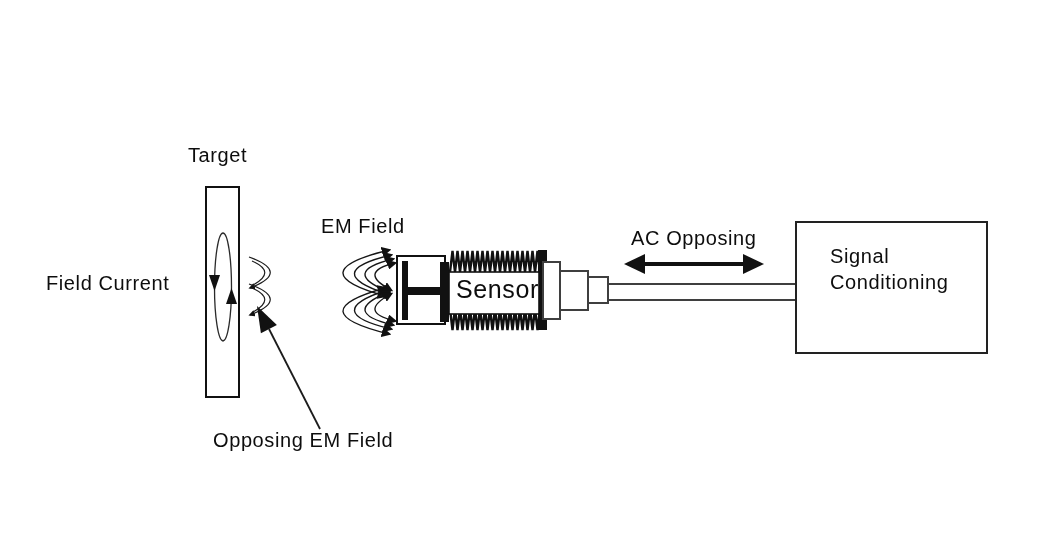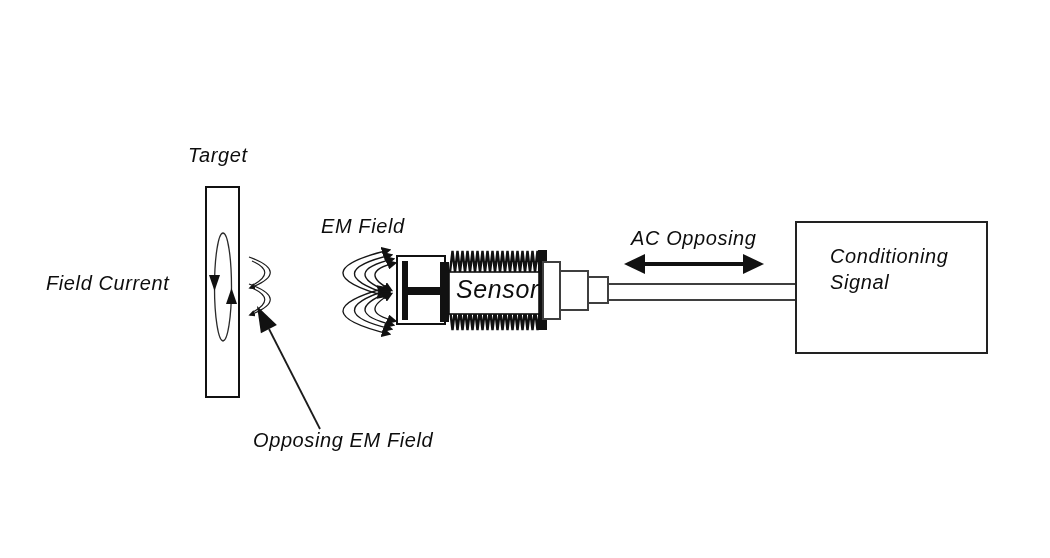--- a/index.html
+++ b/index.html
@@ -1,31 +1,31 @@
 <!DOCTYPE html>
 <html><head>
 <meta charset="utf-8">
 <style>
   html,body{margin:0;padding:0;background:#ffffff;}
   .stage{
     position:relative;width:1049px;height:558px;background:#ffffff;
-    overflow:hidden;font-family:"Liberation Sans", sans-serif;font-style:italic;
+    overflow:hidden;font-family:"Liberation Sans", sans-serif;
   }
   .artwork{position:absolute;left:0;top:0;}
   .label{
     position:absolute;font-family:"Liberation Sans", sans-serif;
     font-size:20px;letter-spacing:0.6px;color:#0d0d0d;white-space:nowrap;
     line-height:1.1;
   }
   .label-target{left:188px;top:144px;}
   .label-eddy{left:46px;top:272px;}
   .label-emfield{left:321px;top:215px;}
   .label-sensor{left:456px;top:276px;font-size:25px;}
   .label-ac{left:631px;top:227px;}
-  .label-opposing{left:213px;top:429px;margin-left:40px;}
+  .label-opposing{left:213px;top:429px;}
   .box-text{left:830px;top:243px;line-height:26px;}
   .box-text div{display:block;}
 </style>
 </head>
 <body>
 
 <div class="stage">
 
   <svg class="artwork" width="1050" height="558" viewBox="0 0 1050 558">
     <defs>
@@ -114,19 +114,19 @@
 
   <div class="label label-eddy">Field Current</div>
 
   <div class="label label-emfield">EM Field</div>
 
   <div class="label label-sensor">Sensor</div>
 
   <div class="label label-ac">AC Opposing</div>
 
   <div class="label box-text">
+    <div>Signal</div>
     <div>Conditioning</div>
-    <div>Signal</div>
   </div>
 
   <div class="label label-opposing">Opposing EM Field</div>
 
 </div>
 
 </body></html>

